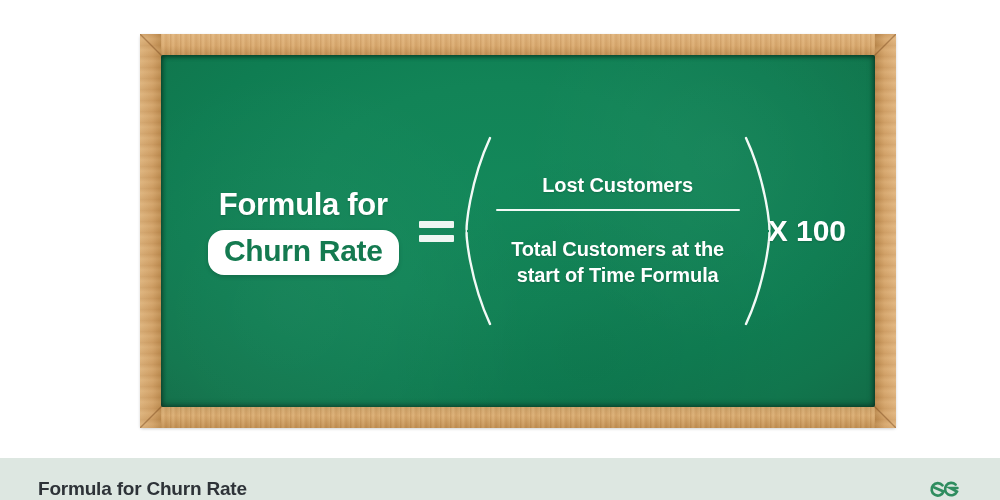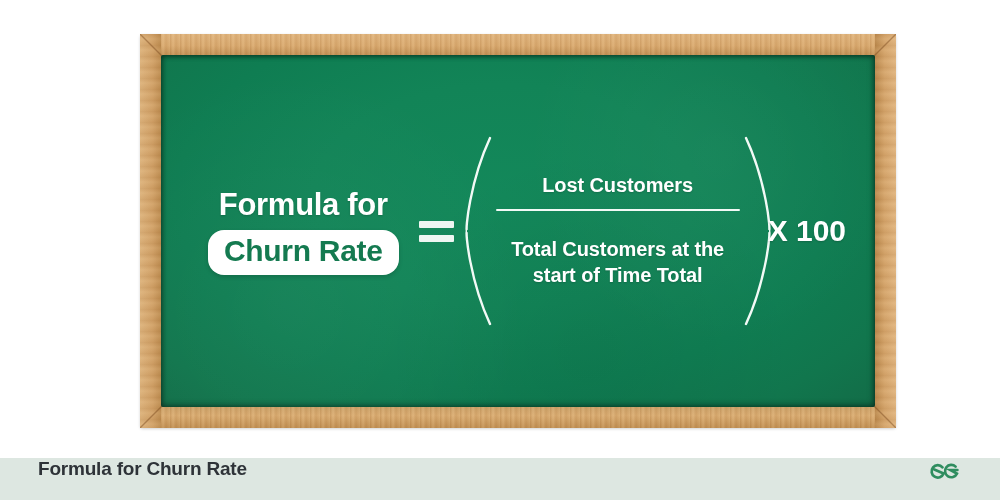--- a/index.html
+++ b/index.html
@@ -252,21 +252,21 @@
 
   
   #footer-bar {
     position: absolute;
     left: 0;
     bottom: 0;
     width: 1000px;
     height: 42px;
     background: #dde7e1;
     display: flex;
-    align-items: flex-start;
+    align-items: flex-end;
     justify-content: space-between;
   }
   #footer-caption {
     color: #2e3338;
     font-size: 19px;
     font-weight: bold;
     letter-spacing: -0.2px;
     margin-left: 38px;
   }
   #footer-logo {
@@ -326,21 +326,21 @@
 
           <svg class="paren" id="paren-left" viewBox="0 0 34 192">
             <path d="M28 3 C 8 46, 3 96, 5 96 C 3 96, 8 146, 28 189" fill="none" stroke="#f2faf6" stroke-width="2.4" stroke-linecap="round"></path>
           </svg>
 
           <div id="fraction">
             <div id="numerator">Lost Customers</div>
             <div id="fraction-bar"></div>
             <div id="denominator">
               <div>Total Customers at the</div>
-              <div>start of Time Total</div>
+              <div>start of Time Formula</div>
             </div>
           </div>
 
           <svg class="paren" id="paren-right" viewBox="0 0 34 192">
             <path d="M6 3 C 26 46, 31 96, 29 96 C 31 96, 26 146, 6 189" fill="none" stroke="#f2faf6" stroke-width="2.4" stroke-linecap="round"></path>
           </svg>
         </div>
 
         <div id="multiplier">X 100</div>
 

